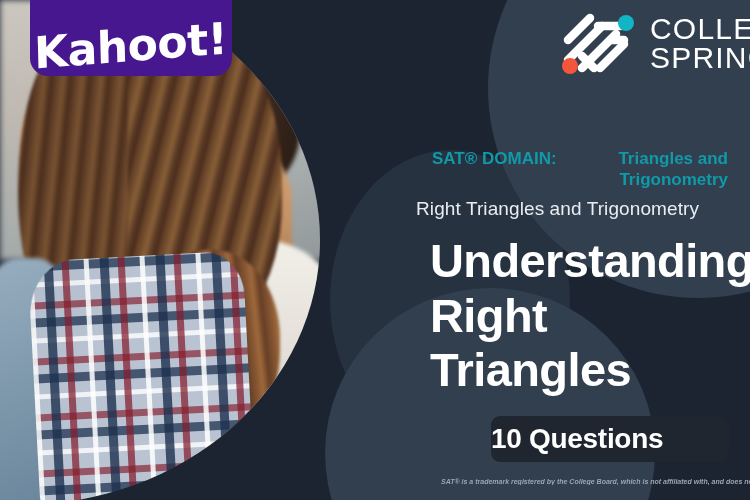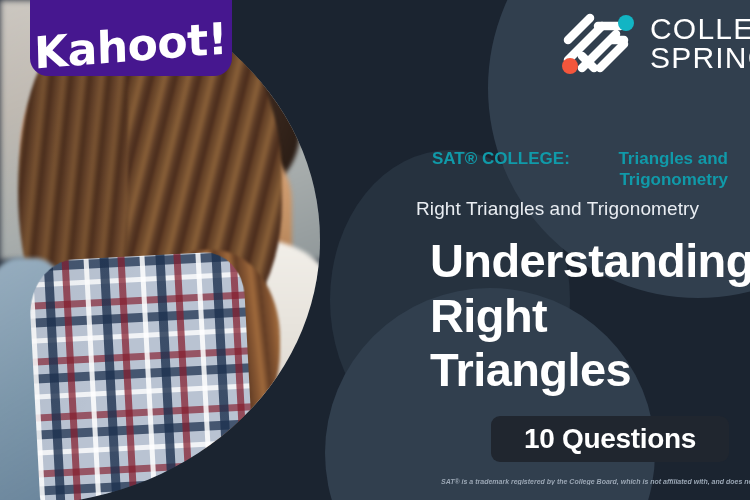--- a/index.html
+++ b/index.html
@@ -274,21 +274,20 @@
   .questions-badge {
     position: absolute;
     left: 491px;
     top: 416px;
     width: 238px;
     height: 46px;
     background: #20262f;
     border-radius: 9px;
     display: flex;
     align-items: center;
-    justify-content: center;
   }
   .questions-badge span {
     color: #ffffff;
     font-size: 28px;
     font-weight: bold;
     letter-spacing: -0.3px;
   }
 
   
   .disclaimer {
@@ -351,21 +350,21 @@
       <circle cx="66" cy="13" r="8" fill="#12b5c4"></circle>
       <circle cx="10" cy="56" r="8" fill="#f4563c"></circle>
     </svg>
     <div class="cs-type">
       <div>COLLEGE</div>
       <div>SPRING</div>
     </div>
   </div>
 
   <div class="domain-line">
-    <span class="dl-lead">SAT® COLLEGE:</span>
+    <span class="dl-lead">SAT® DOMAIN:</span>
     <span>Triangles and Trigonometry</span>
   </div>
 
   <div class="subtitle">Right Triangles and Trigonometry</div>
 
   <div class="title">
     <div>Understanding</div>
     <div>Right</div>
     <div>Triangles</div>
   </div>

